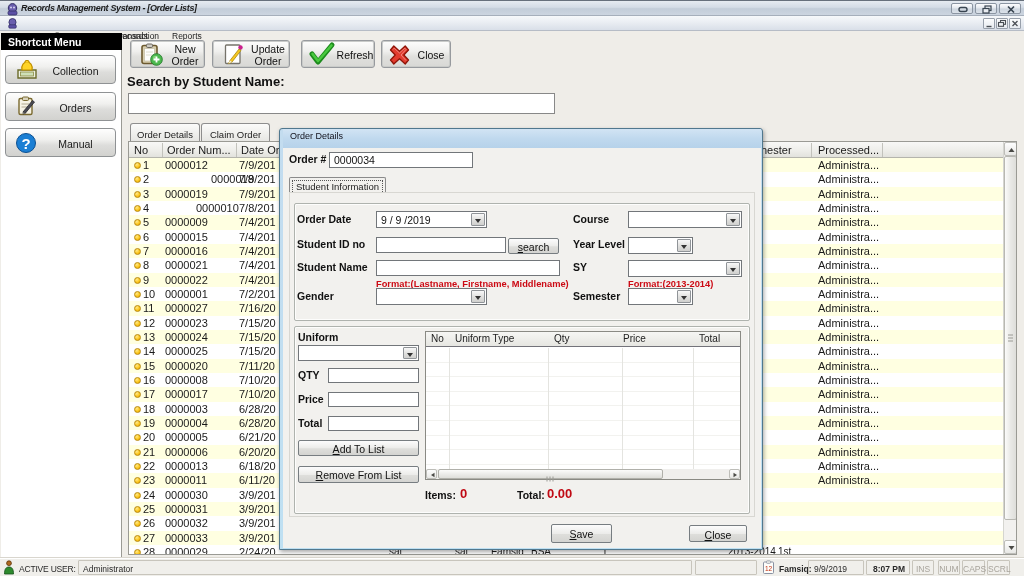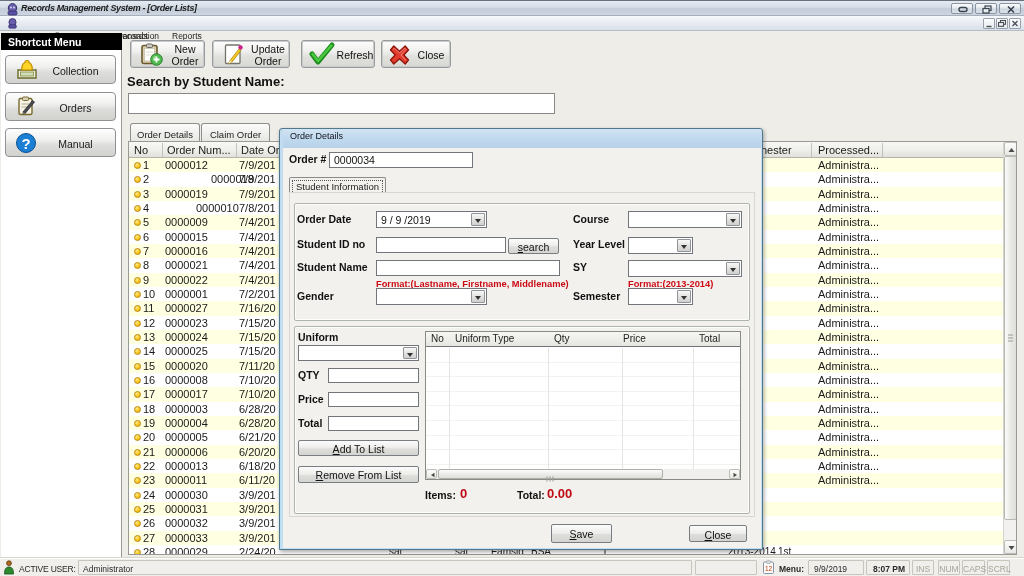--- a/index.html
+++ b/index.html
@@ -437,21 +437,21 @@
   <span class="stxt" style="left:19px;letter-spacing:-0.2px;">ACTIVE USER:</span>
   <div class="sbox" style="left:78px;width:614px;">
       <span style="position:absolute;left:4px;top:3px;">Administrator</span>
     </div>
   <div class="sbox" style="left:695px;width:62px;"></div>
   <svg class="abs" style="left:762px;top:2px;" width="13" height="15" viewBox="0 0 13 15">
     <rect x="1.5" y="2" width="10" height="11.5" rx="1" fill="#fdfdfa" stroke="#8a92a2" stroke-width="1"></rect>
     <rect x="4.5" y="0.8" width="4" height="2.6" rx="0.8" fill="#e8e8e4" stroke="#8a92a2" stroke-width="0.7"></rect>
     <text x="6.5" y="11" text-anchor="middle" font-size="6.5" fill="#c03010" font-family="Liberation Sans">12</text>
   </svg>
-  <span class="stxt" style="left:779px;font-weight:bold;">Menu:</span>
+  <span class="stxt" style="left:779px;font-weight:bold;">Famsiq:</span>
   <div class="sbox" style="left:808px;width:56px;">
       <span style="position:absolute;left:5px;top:3px;">9/9/2019</span>
     </div>
   <div class="sbox" style="left:866px;width:44px;">
       <span style="position:absolute;left:6px;top:3px;font-weight:bold;">8:07 PM</span>
     </div>
   <div class="sbox sg" style="left:912px;width:22px;">INS</div>
   <div class="sbox sg" style="left:938px;width:22px;">NUM</div>
   <div class="sbox sg" style="left:962px;width:23px;">CAPS</div>
   <div class="sbox sg" style="left:987px;width:23px;">SCRL</div>

